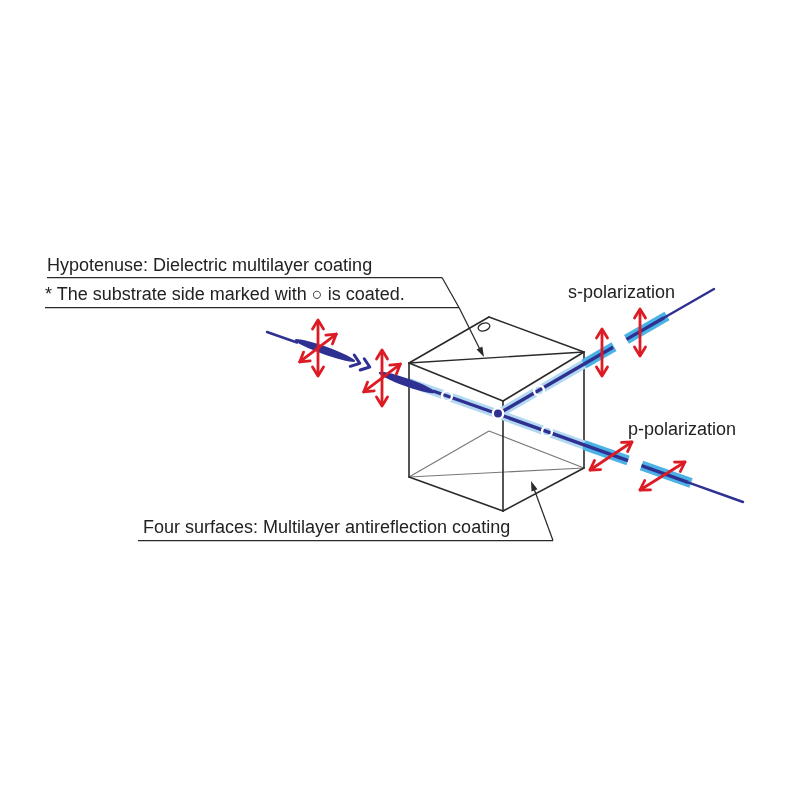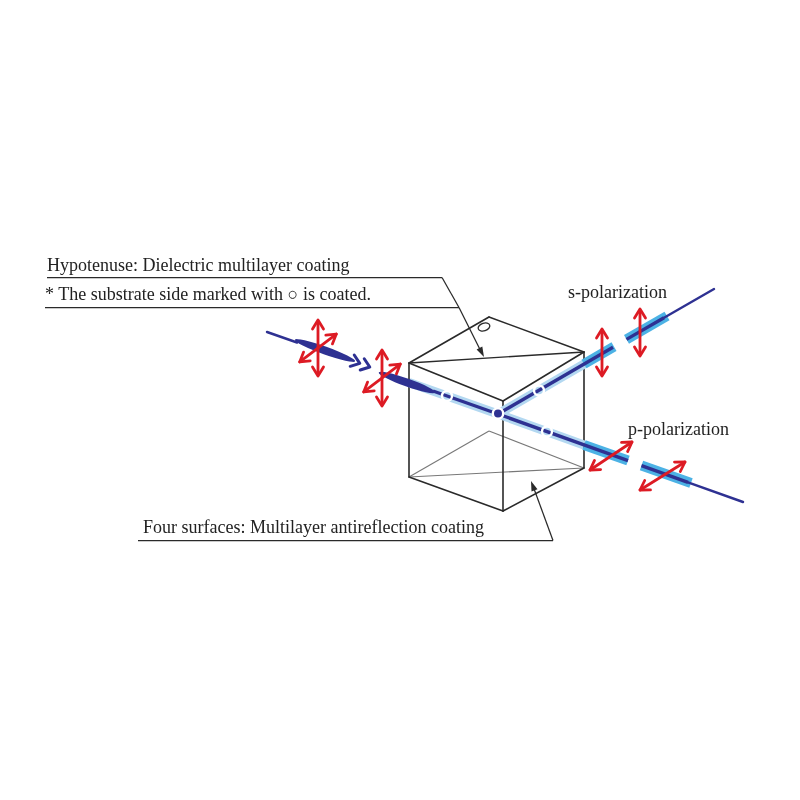--- a/index.html
+++ b/index.html
@@ -1,17 +1,17 @@
 <!DOCTYPE html>
 <html style="--background: #ffffff; --outline: #2a2a2a; --hidden_line: #787878; --text: #222222; --beam_core: #2e3192; --beam_outer: #4cb2e5; --beam_inner: #b3d8f1; --arrow_red: #dd1b24;"><head>
 <meta charset="utf-8">
 <style>
   html,body{margin:0;padding:0;background:#fff;}
   .canvas{width:800px;height:800px;position:relative;background:var(--background,#fff);
-          font-family:Liberation Serif, serif;}
+          font-family:Liberation Sans, sans-serif;}
   svg{display:block;}
   
   .edge{stroke:var(--outline);stroke-width:1.6;fill:none;stroke-linecap:round;stroke-linejoin:round;}
   .edge-diag{stroke:var(--outline);stroke-width:1.4;fill:none;}
   .hidden-edge{stroke:var(--hidden_line);stroke-width:1.1;fill:none;}
   .marker-ellipse{stroke:var(--outline);stroke-width:1.3;fill:#ffffff;}
   
   .callout-line{stroke:var(--outline);stroke-width:1.25;fill:none;}
   .callout-head{fill:var(--outline);stroke:none;}
   

